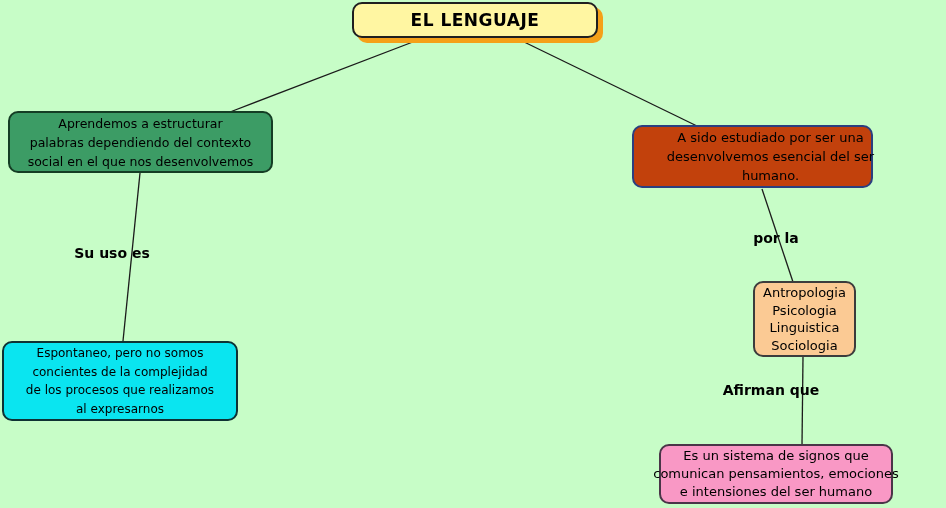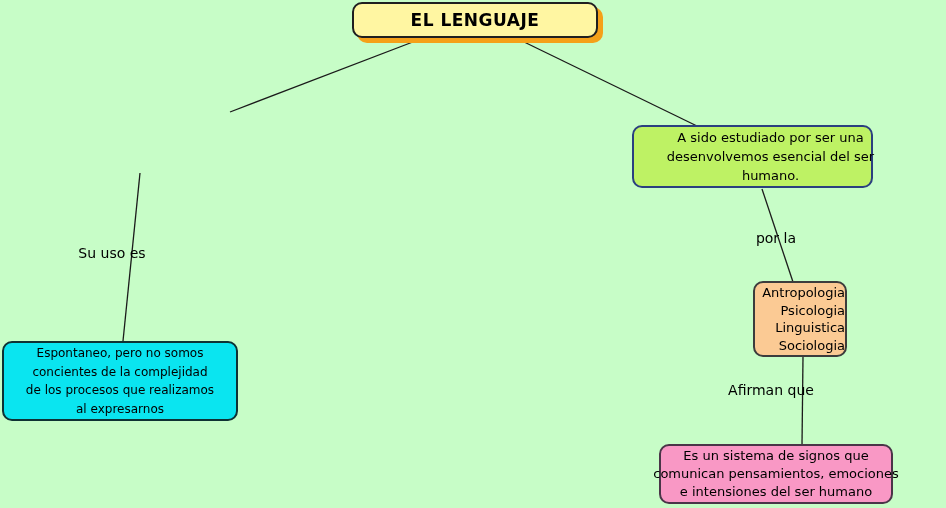--- a/index.html
+++ b/index.html
@@ -44,39 +44,38 @@
     left: 8px; top: 111px; width: 265px; height: 62px;
     border-color: #143D24;
     font-size: 12.5px; line-height: 19px;
   }
   .node-estudiado {
     left: 632px; top: 125px; width: 241px; height: 63px;
     border-color: #2B3F7F;
     line-height: 19px;
   }
   .node-disciplinas {
-    left: 753px; top: 281px; width: 94px; height: 76px;
+    left: 753px; top: 281px; width: 103px; height: 76px;
     border-color: #3C3C3C;
     line-height: 17.5px;
-    align-items: flex-end;
   }
   .node-espontaneo {
     left: 2px; top: 341px; width: 236px; height: 80px;
     border-color: #0E3234;
     font-size: 12px; line-height: 18.5px;
   }
   .node-sistema {
     left: 659px; top: 444px; width: 234px; height: 60px;
     border-color: #4A3548;
     line-height: 18px;
   }
   .edge-label {
     position: absolute;
     z-index: 3;
-    font-weight: normal;
+    font-weight: bold;
     font-size: 14px;
     color: #000;
     text-align: center;
     white-space: nowrap;
   }
   .label-su-uso-es { left: 72px;  top: 245px; width: 80px; }
   .label-por-la    { left: 745px; top: 230px; width: 62px; }
   .label-afirman   { left: 716px; top: 382px; width: 110px; }
 </style>
 </head>
@@ -89,22 +88,27 @@
     <line x1="520" y1="40" x2="697" y2="126" stroke="#1A1A1A" stroke-width="1.3"></line>
     <line x1="140" y1="173" x2="123" y2="341" stroke="#1A1A1A" stroke-width="1.3"></line>
     <line x1="762" y1="189" x2="793" y2="282" stroke="#1A1A1A" stroke-width="1.3"></line>
     <line x1="803" y1="357" x2="802" y2="445" stroke="#1A1A1A" stroke-width="1.3"></line>
   </svg>
 
   <div class="node root-node" style="background-color: rgb(255, 246, 162);">
     <div class="tline">EL LENGUAJE</div>
   </div>
 
+  <div class="node node-aprendemos" style="background-color: rgb(60, 156, 101);">
+    <div class="tline">Aprendemos a estructurar</div>
+    <div class="tline">palabras dependiendo del contexto</div>
+    <div class="tline">social en el que nos desenvolvemos</div>
+  </div>
 
-  <div class="node node-estudiado" style="background-color: #bef264; padding-left: 36px;">
+  <div class="node node-estudiado" style="background-color: #c2410c; padding-left: 36px;">
     <div class="tline">A sido estudiado por ser una</div>
     <div class="tline">desenvolvemos esencial del ser</div>
     <div class="tline">humano.</div>
   </div>
 
   <div class="node node-disciplinas" style="background-color: rgb(251, 202, 148);">
     <div class="tline">Antropologia</div>
     <div class="tline">Psicologia</div>
     <div class="tline">Linguistica</div>
     <div class="tline">Sociologia</div>

